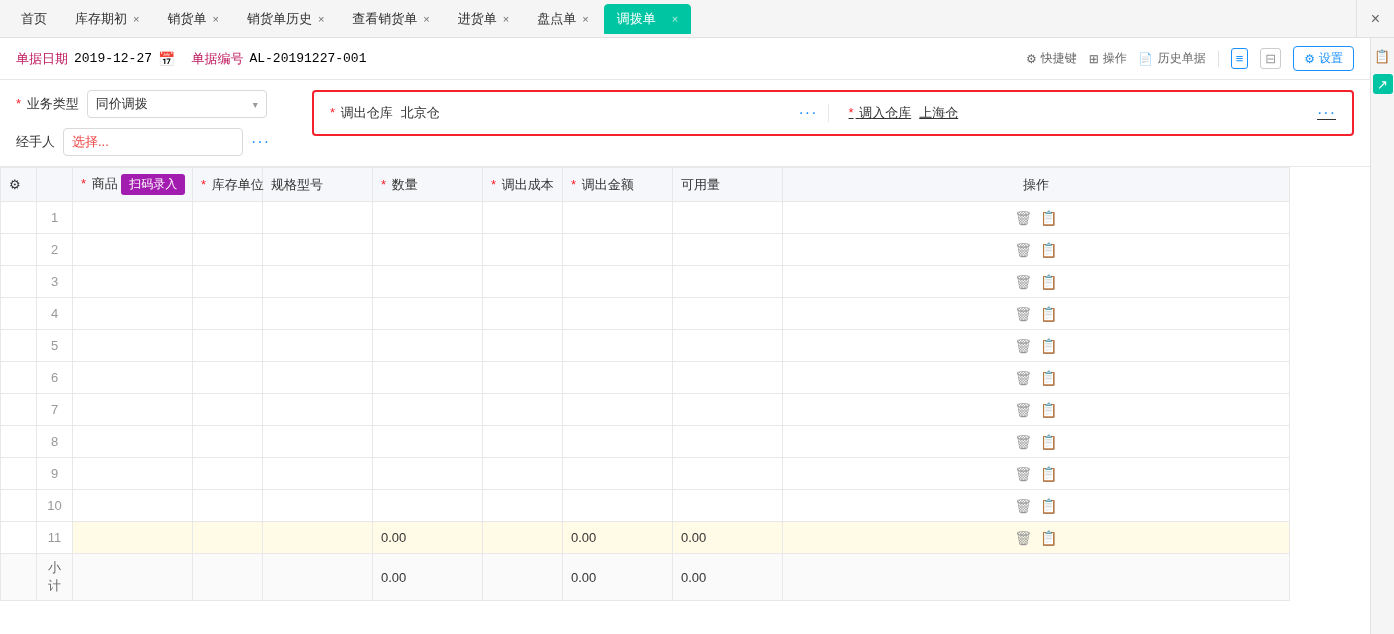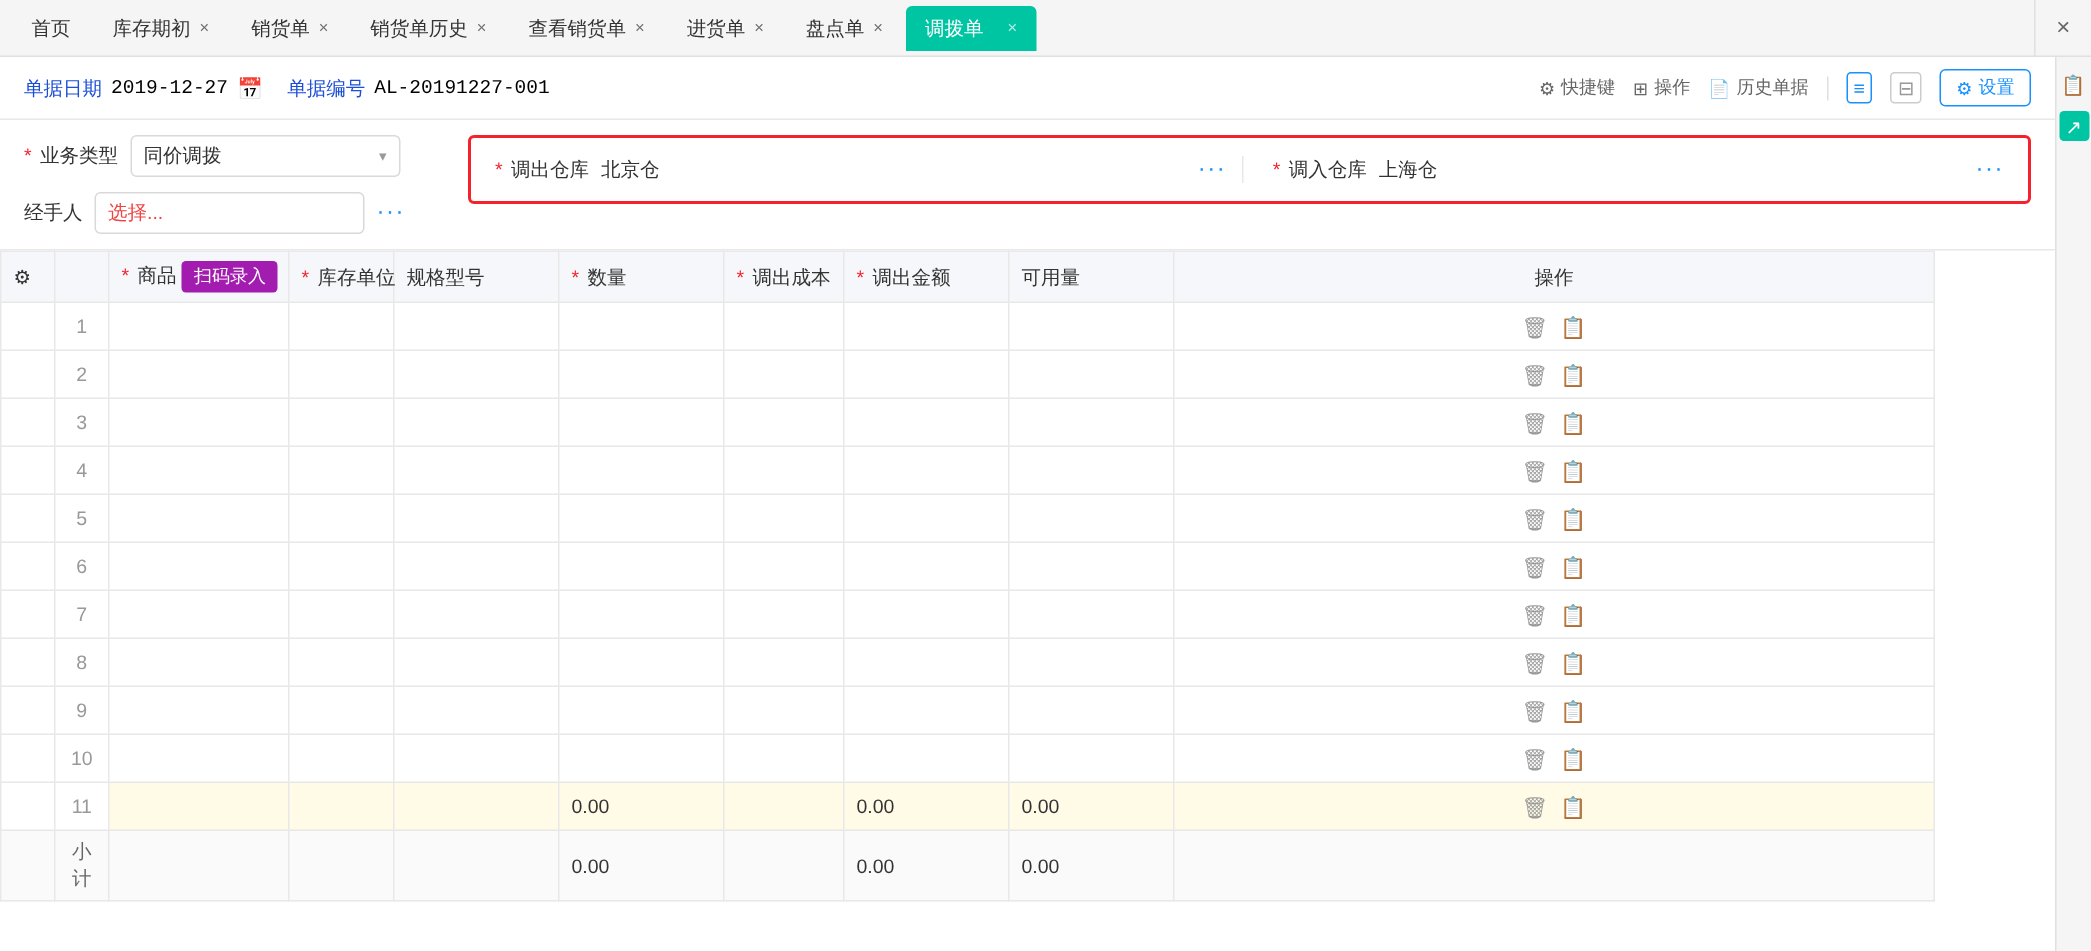--- a/index.html
+++ b/index.html
@@ -18,21 +18,21 @@
     .tab.active { background: #00c5a3; color: #fff; border-color: #00c5a3; gap: 16px; }
     .tab .close-x { font-size: 11px; color: inherit; opacity: 0.7; cursor: pointer; }
     .tab.active .close-x { color: #fff; }
 
     
     .toolbar {
       display: flex; align-items: center; padding: 8px 16px; gap: 16px;
       border-bottom: 1px solid #e8e8e8; background: #fff;
     }
     .toolbar-item { display: flex; align-items: center; gap: 6px; font-size: 13px; }
-    .toolbar-label { color: #1d4ed8; }
+    .toolbar-label { color: #be185d; }
     .toolbar-value { color: #000000; font-family: Liberation Mono, monospace; }
     .calendar-icon { color: #1890ff; cursor: pointer; font-size: 14px; }
 
     
     .right-toolbar { margin-left: auto; display: flex; align-items: center; gap: 12px; }
     .right-btn { display: flex; align-items: center; gap: 4px; font-size: 12px; color: #666; cursor: pointer; }
     .toolbar-divider { width: 1px; height: 16px; background: #e0e0e0; }
     .btn-icon-list { border: 1px solid #1890ff; border-radius: 3px; padding: 2px 4px; color: #1890ff; cursor: pointer; }
     .btn-icon-grid { border: 1px solid #ccc; border-radius: 3px; padding: 2px 4px; color: #999; cursor: pointer; }
     .settings-btn {
@@ -60,21 +60,21 @@
     .more-dots { color: #1890ff; cursor: pointer; font-size: 16px; letter-spacing: 1px; }
 
     
     .warehouse-box {
       flex: 1; border: 2px solid #f5222d; border-radius: 4px; padding: 12px 16px;
       display: flex; align-items: center; gap: 0;
     }
     .warehouse-section {
       flex: 1; display: flex; align-items: center; gap: 8px;
     }
-    .warehouse-section + .warehouse-section { border-left: 1px solid #e8e8e8; padding-left: 20px; margin-left: 10px; }
+    .warehouse-section + .warehouse-section { border-left: 1px solid #e8e8e8; padding-left: 20px; margin-left: 10px; text-decoration: underline; }
     .warehouse-label { color: #333; white-space: nowrap; }
     .warehouse-value { color: #333; font-weight: 400; }
 
     
     .table-container { overflow-x: auto; overflow-y: auto; flex: 1; }
     .data-table { width: 100%; border-collapse: collapse; table-layout: fixed; }
     .data-table th {
       background: #f5f7fa; border: 1px solid #e8e8e8; padding: 6px 8px;
       font-weight: 500; color: #333; text-align: left; font-size: 13px;
       white-space: nowrap;

